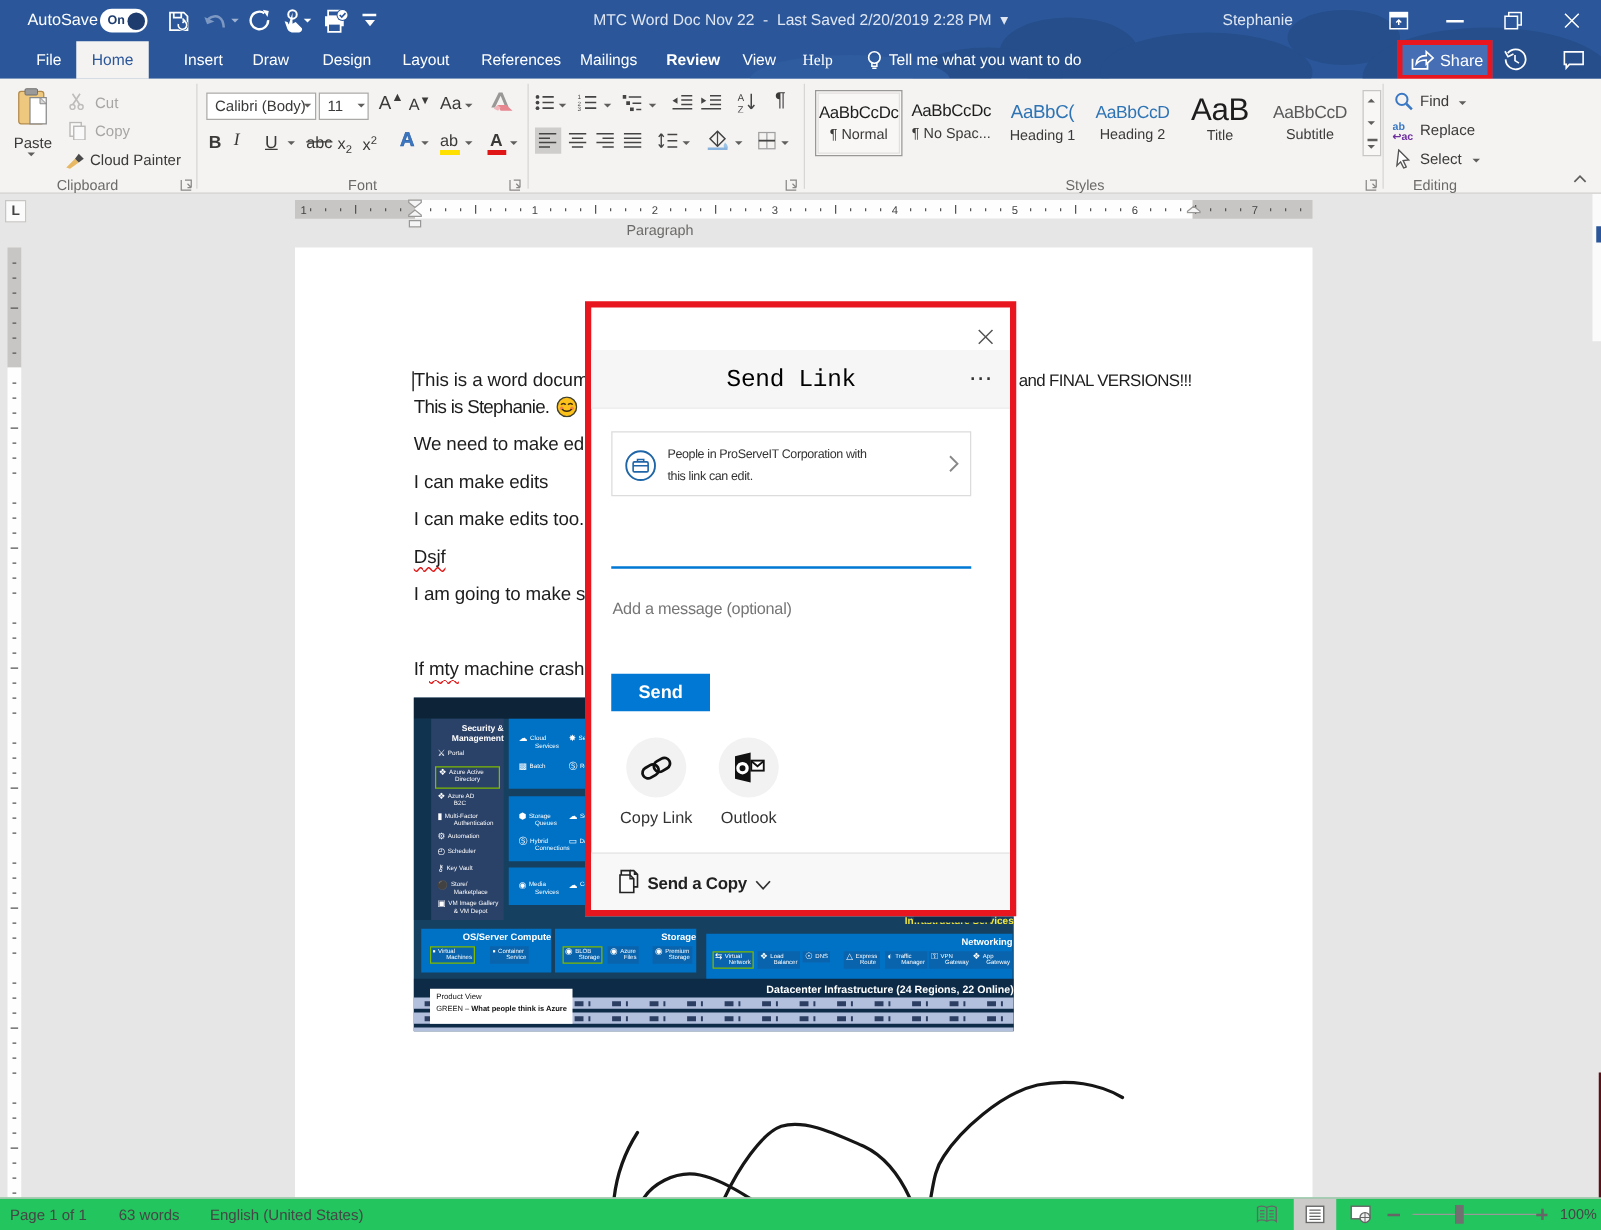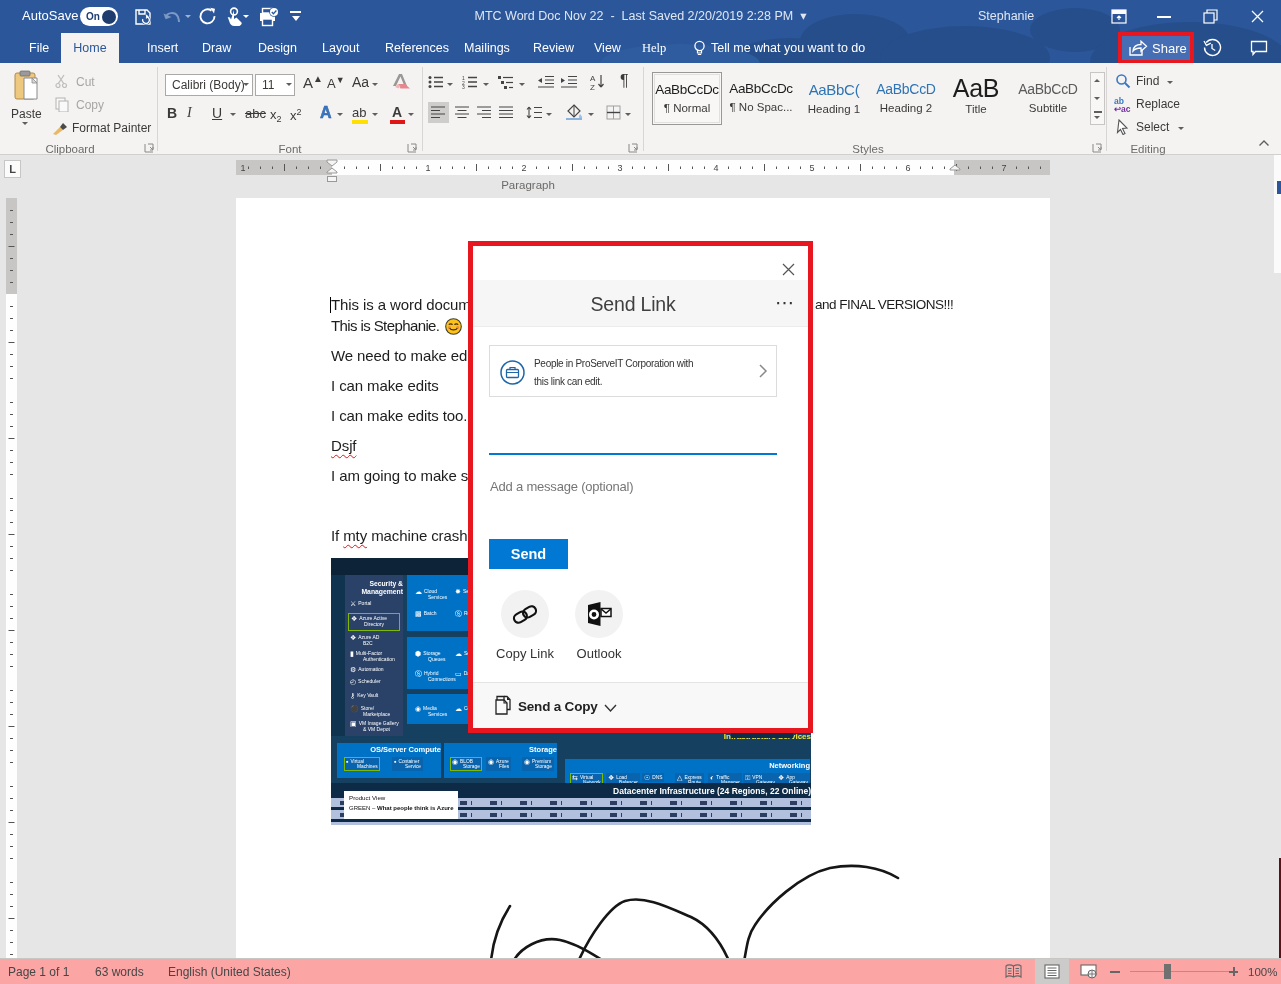--- a/index.html
+++ b/index.html
@@ -35,21 +35,21 @@
   .stcard .aa { font-size:13.5px; color:#1d1d1d; margin-top:9px; letter-spacing:-0.3px;}
   .stcard .nm { font-size:11.5px; color:#3b3a39; margin-top:5px; }
 
   
   #docarea { position:absolute; left:0; top:155px; width:1281px; height:803px; background:#e6e6e6; z-index:0; }
   #page { position:absolute; left:236px; top:198px; width:814px; height:760px; background:#ffffff; z-index:1; }
   .dtext { position:absolute; font-size:15px; color:#1d1d1d; white-space:nowrap; letter-spacing:-0.1px; z-index:2; }
   .sq { text-decoration:underline wavy #e01616 1px; text-underline-offset:3px; }
 
   
-  #statusbar { position:absolute; left:0; top:958px; width:1281px; height:26px; background:#fca5a5; border-top:1px solid #c8c6c4; font-size:12px; color:#464646; z-index:5; }
+  #statusbar { position:absolute; left:0; top:958px; width:1281px; height:26px; background:#22c55e; border-top:1px solid #c8c6c4; font-size:12px; color:#464646; z-index:5; }
 
   
   #dlgwrap { position:absolute; left:468px; top:241px; width:345px; height:492px; border:5px solid #e8161e; background:#fff; z-index:10; }
   .azp { position:absolute; background:#0072c6; }
   .azt { font-weight:bold; color:#fff; text-align:right; }
   .azitem { position:absolute; color:#fff; font-size:5px; line-height:5.5px; white-space:nowrap; }
   .azic { color:#fff; font-size:7px; margin-right:2px; vertical-align:-1px; }
   .aztile { position:absolute; color:#fff; font-size:4.8px; line-height:5.2px; white-space:nowrap; border:1px solid transparent; padding:1px 1px; background:#0a64ad; }
   .rackrow { width:480px; height:9px; background:#b2bfdd;
     background-image:repeating-linear-gradient(90deg, transparent 0 9px, #2c3f63 9px 16px, transparent 16px 20px, #2c3f63 20px 21.5px, transparent 21.5px 30px);
@@ -125,21 +125,21 @@
 
 <div id="tabsrow">
   <div id="hometab">Home</div>
   <div class="tab" style="left:29px;">File</div>
   <div class="tab" style="left:147px;">Insert</div>
   <div class="tab" style="left:202px;">Draw</div>
   <div class="tab" style="left:258px;">Design</div>
   <div class="tab" style="left:322px;">Layout</div>
   <div class="tab" style="left:385px;">References</div>
   <div class="tab" style="left:464px;">Mailings</div>
-  <div class="tab" style="left:533px;">Review</div>
+  <div class="tab" style="left:533px;font-weight:bold;">Review</div>
   <div class="tab" style="left:594px;">View</div>
   <div class="tab" style="left:642px;font-family:Liberation Serif, serif;">Help</div>
   <svg class="abs" style="left:692px; top:7px;" width="15" height="17" viewBox="0 0 15 17">
     <circle cx="7.5" cy="6" r="4.6" fill="none" stroke="#fff" stroke-width="1.3"></circle>
     <path d="M5.5 10 v3 h4 v-3 M5.8 14.5 h3.4" fill="none" stroke="#fff" stroke-width="1.2"></path>
   </svg>
   <div class="tab" style="left:711px;">Tell me what you want to do</div>
 
   <div style="position:absolute; left:1118px; top:-1px; width:76px; height:32px; border:4.5px solid #e8161e; background:#466eb5;"></div>
   <svg class="abs" style="left:1128px; top:6px;" width="20" height="18" viewBox="0 0 20 18">
@@ -180,21 +180,21 @@
   <div class="gtxt" style="left:76px; top:12px;">Cut</div>
   <svg class="abs" style="left:55px; top:34px; opacity:.55;" width="15" height="15" viewBox="0 0 15 15">
     <rect x="1" y="1" width="9" height="11" fill="#fff" stroke="#8a8886" stroke-width="1.1"></rect>
     <rect x="4" y="4" width="9" height="11" fill="#fff" stroke="#8a8886" stroke-width="1.1"></rect>
   </svg>
   <div class="gtxt" style="left:76px; top:35px;">Copy</div>
   <svg class="abs" style="left:51px; top:57px;" width="18" height="16" viewBox="0 0 18 16">
     <path d="M2 14 L9 7 l3 3 -7 5 z" fill="#e8b864"></path>
     <path d="M9 7 l3 -4 4 4 -4 3 z" fill="#4a4a4a"></path>
   </svg>
-  <div class="rtxt" style="left:72px; top:58px;">Format Painter</div>
+  <div class="rtxt" style="left:72px; top:58px;">Cloud Painter</div>
   <div class="glabel" style="left:10px;">Clipboard</div>
   <svg class="launch" style="left:144px;" viewBox="0 0 10 10">
       <path d="M1 1 v8 h8 M4 1 h5 v5 M6 4 l3 3 M9 7 v-3 M9 7 h-3" stroke="#8a8886" fill="none" stroke-width="1"></path>
     </svg>
 
   <div class="combo" style="left:165px; top:11px; width:88px; height:22px; line-height:20px; padding-left:6px;">Calibri (Body)</div>
   <div class="scar" style="left:243px; top:20px;"></div>
   <div class="combo" style="left:255px; top:11px; width:40px; height:22px; line-height:20px; padding-left:6px;">11</div>
   <div class="scar" style="left:286px; top:20px;"></div>
   <div class="rtxt" style="left:303px; top:10px; font-size:15px;">A<span style="font-size:10px; vertical-align:6px;">▲</span></div>
@@ -582,21 +582,21 @@
     <div class="azt" style="font-size:7.5px; padding-top:2px;">OS/Server Compute</div>
     <div class="aztile" style="left:7px; top:14px; border-color:#7fba00;"><span class="azic">▪</span>Virtual<br><span style="margin-left:11px;">Machines</span></div>
     <div class="aztile" style="left:55px; top:14px;"><span class="azic">▪</span>Container<br><span style="margin-left:11px;">Service</span></div>
   </div>
   <div class="azp" style="left:113px; top:185px; width:113px; height:35px;">
     <div class="azt" style="font-size:7.5px; padding-top:2px;">Storage</div>
     <div class="aztile" style="left:6px; top:14px; border-color:#7fba00;"><span class="azic">◉</span>BLOB<br><span style="margin-left:11px;">Storage</span></div>
     <div class="aztile" style="left:42px; top:14px;"><span class="azic">◉</span>Azure<br><span style="margin-left:11px;">Files</span></div>
     <div class="aztile" style="left:78px; top:14px;"><span class="azic">◉</span>Premium<br><span style="margin-left:11px;">Storage</span></div>
   </div>
-  <div class="azp" style="left:234px; top:201px; width:245px; height:35px;">
+  <div class="azp" style="left:234px; top:189px; width:245px; height:51px;">
     <div class="azt" style="font-size:7.5px; padding-top:2px;">Networking</div>
     <div class="aztile" style="left:5px; top:14px; border-color:#7fba00;"><span class="azic">⇆</span>Virtual<br><span style="margin-left:11px;">Network</span></div>
     <div class="aztile" style="left:41px; top:14px;"><span class="azic">❖</span>Load<br><span style="margin-left:11px;">Balancer</span></div>
     <div class="aztile" style="left:77px; top:14px;"><span class="azic">☉</span>DNS</div>
     <div class="aztile" style="left:110px; top:14px;"><span class="azic">△</span>Express<br><span style="margin-left:11px;">Route</span></div>
     <div class="aztile" style="left:143px; top:14px;"><span class="azic">◐</span>Traffic<br><span style="margin-left:11px;">Manager</span></div>
     <div class="aztile" style="left:178px; top:14px;"><span class="azic">⚿</span>VPN<br><span style="margin-left:11px;">Gateway</span></div>
     <div class="aztile" style="left:211px; top:14px;"><span class="azic">❖</span>App<br><span style="margin-left:11px;">Gateway</span></div>
   </div>
   <div class="abs" style="left:400px; top:164px; width:62px; height:16px; background:#0e2c48;">
@@ -652,21 +652,21 @@
   <span style="position:absolute; left:1248px; top:6.5px; font-size:11.5px;">100%</span>
 </div>
 
 <div id="dlgwrap">
 
   <svg class="abs" style="left:308px; top:16px;" width="15" height="15" viewBox="0 0 15 15">
     <path d="M2 2 L13 13 M13 2 L2 13" stroke="#555" stroke-width="1.2"></path>
   </svg>
 
   <div style="position:absolute; left:0; top:34px; width:335px; height:47px; background:#f6f6f6; border-bottom:1px solid #ececec;">
-    <div style="width:320px; text-align:center; font-size:19.5px; color:#404040; margin-top:13px; letter-spacing:-0.2px;">Send Link</div>
+    <div style="width:320px; text-align:center; font-size:19.5px; color:#000000; margin-top:13px; letter-spacing:-0.2px;font-family:Liberation Mono, monospace;">Send Link</div>
     <div style="position:absolute; right:13px; top:11px; font-size:19px; color:#333; letter-spacing:1px;">⋯</div>
   </div>
 
   <div style="position:absolute; left:16px; top:99px; width:288px; height:52px; border:1px solid #dcdcdc;">
     <svg class="abs" style="left:10px; top:14px;" width="25" height="25" viewBox="0 0 25 25">
       <circle cx="12.5" cy="12.5" r="11.5" fill="none" stroke="#1e66a8" stroke-width="1.5"></circle>
       <rect x="6.5" y="9.5" width="12" height="8" rx="1" fill="none" stroke="#1e66a8" stroke-width="1.3"></rect>
       <path d="M10 9.5 v-2 h5 v2 M6.5 12.5 h12" fill="none" stroke="#1e66a8" stroke-width="1.2"></path>
     </svg>
     <div style="position:absolute; left:44px; top:9px; font-size:10px; letter-spacing:-0.3px; color:#333; line-height:18px;">People in ProServeIT Corporation with<br>this link can edit.</div>

